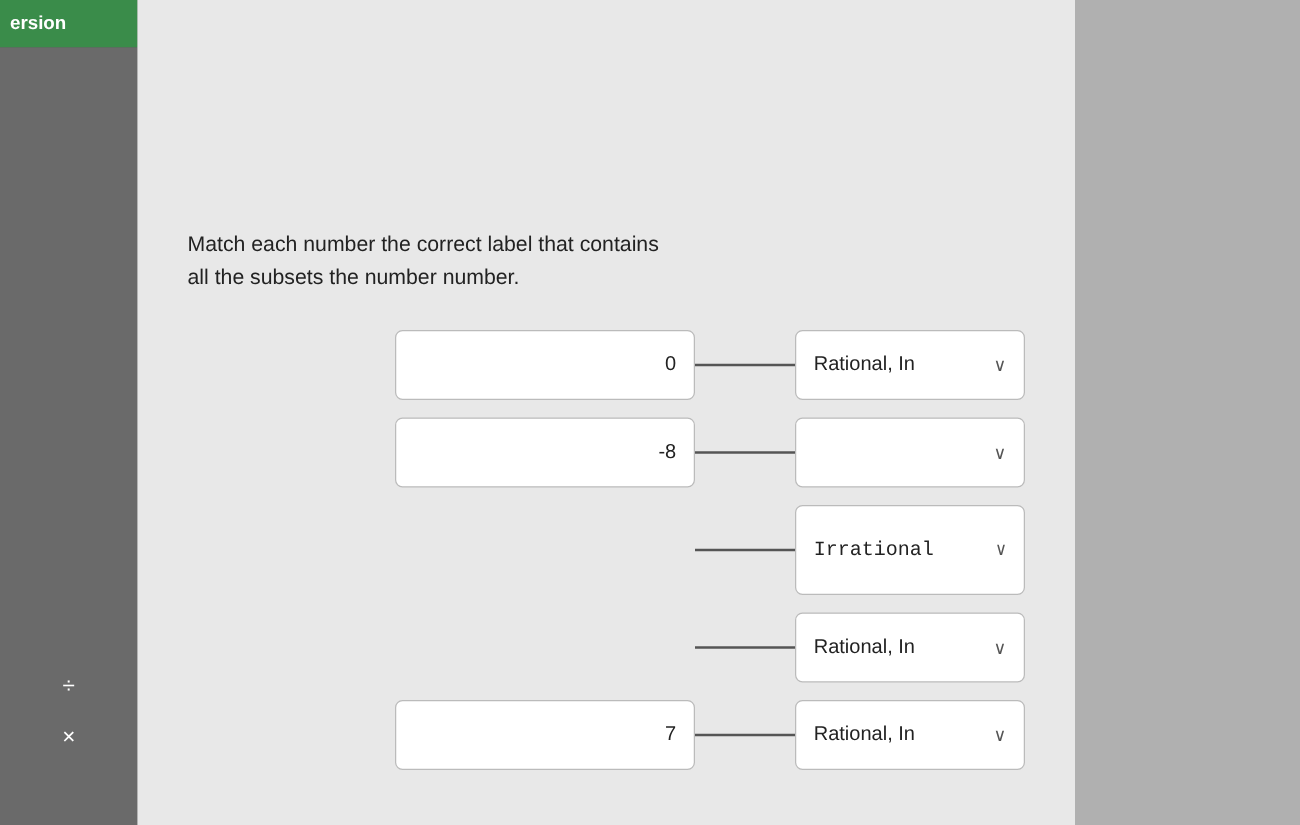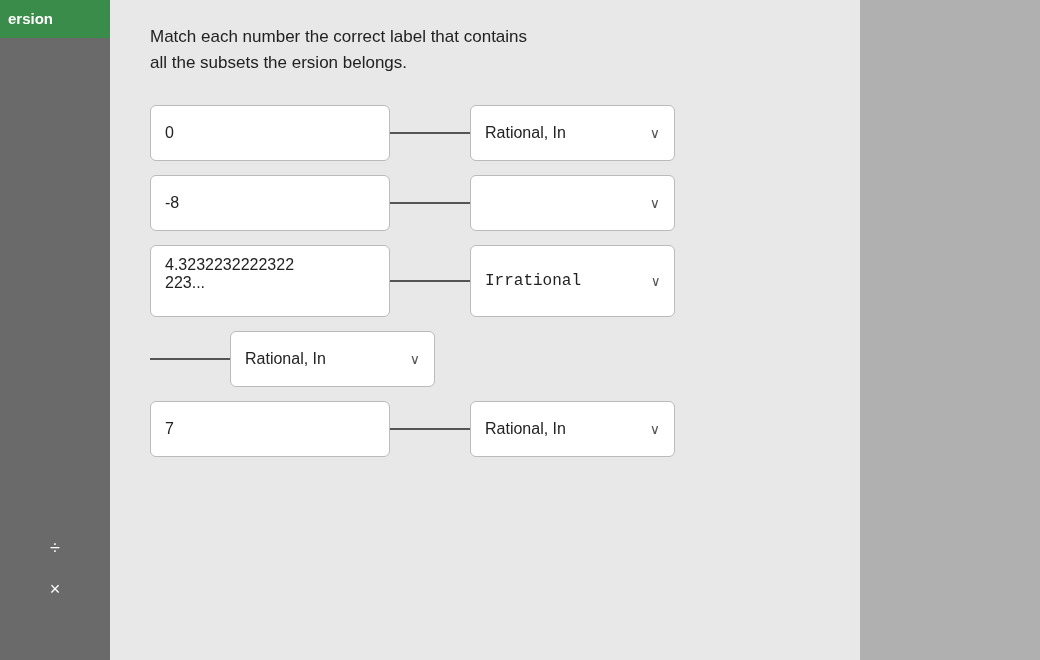--- a/index.html
+++ b/index.html
@@ -1,15 +1,15 @@
 <!DOCTYPE html>
 <html><head>
   <meta charset="utf-8">
   <style>
-    * { box-sizing: border-box; margin: 0; padding: 0; }
+    * { box-sizing: border-box; margin: 0; padding: 0; justify-content: flex-end; }
 
     body {
       background: #d0d0d0;
       font-family: Arial, sans-serif;
       width: 1040px;
       height: 660px;
       overflow: hidden;
       display: flex;
     }
 
@@ -50,21 +50,21 @@
     .sidebar-btn {
       color: white;
       font-size: 18px;
       cursor: pointer;
       user-select: none;
     }
 
     .main-content {
       flex: 1;
       background: #e8e8e8;
-      padding: 24px 40px;
+      padding: 44px 40px;
       display: flex;
       flex-direction: column;
     }
 
     .instruction {
       font-size: 17px;
       color: #222;
       margin-bottom: 30px;
       line-height: 1.5;
     }
@@ -101,21 +101,21 @@
     }
 
     .connector-line {
       width: 80px;
       height: 2px;
       background: #555;
       flex-shrink: 0;
     }
 
     .dropdown-box {
-      width: 205px;
+      width: 184px;
       min-height: 56px;
       background: white;
       border: 1.5px solid #bbb;
       border-radius: 6px;
       display: flex;
       align-items: center;
       padding: 8px 14px;
       font-size: 16px;
       color: #222;
       cursor: pointer;
@@ -148,21 +148,21 @@
   </div>
   <div class="sidebar-bottom">
     <div class="sidebar-btn">÷</div>
     <div class="sidebar-btn">×</div>
   </div>
 </div>
 
 <div class="main-content">
   <div class="instruction">
     <span>Match each number the correct label that contains</span><br>
-    <span>all the subsets the ersion belongs.</span>
+    <span>all the subsets the number number.</span>
   </div>
 
   <div class="matching-area">
 
     <div class="match-row">
       <div class="number-box">
         <span>0</span>
       </div>
       <div class="connector-line"></div>
       <div class="dropdown-box">
@@ -176,26 +176,20 @@
         <span>-8</span>
       </div>
       <div class="connector-line"></div>
       <div class="dropdown-box">
         <span></span>
         <span class="chevron">∨</span>
       </div>
     </div>
 
     <div class="match-row">
-      <div class="number-box tall">
-        <div>
-          <div>4.3232232222322</div>
-          <div>223...</div>
-        </div>
-      </div>
       <div class="connector-line"></div>
       <div class="dropdown-box tall">
         <span>Irrational</span>
         <span class="chevron">∨</span>
       </div>
     </div>
 
     <div class="match-row">
       <div class="connector-line"></div>
       <div class="dropdown-box">

